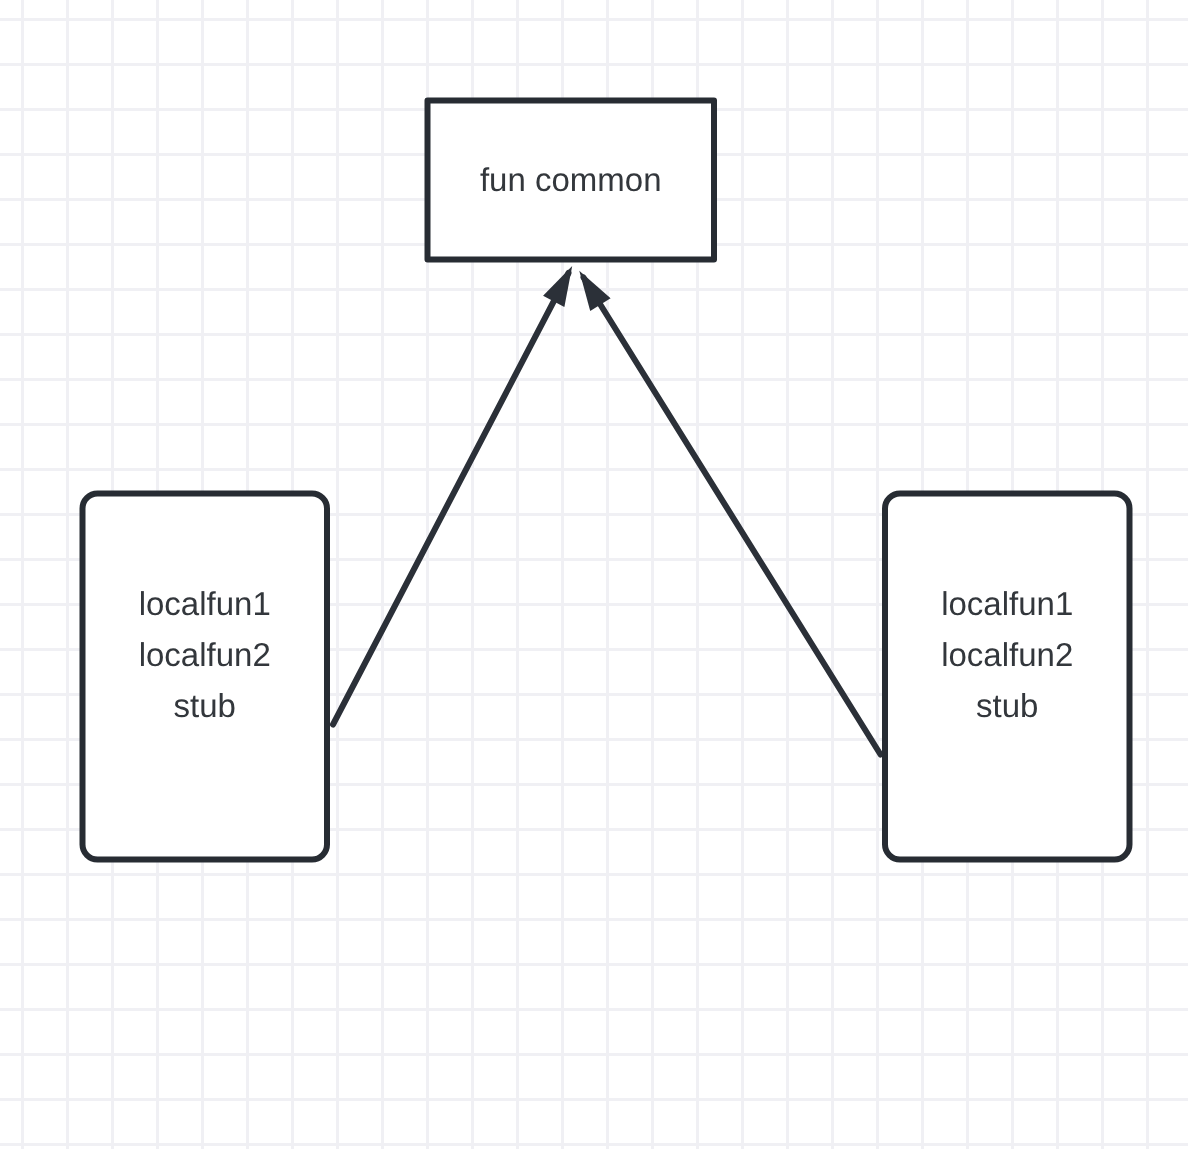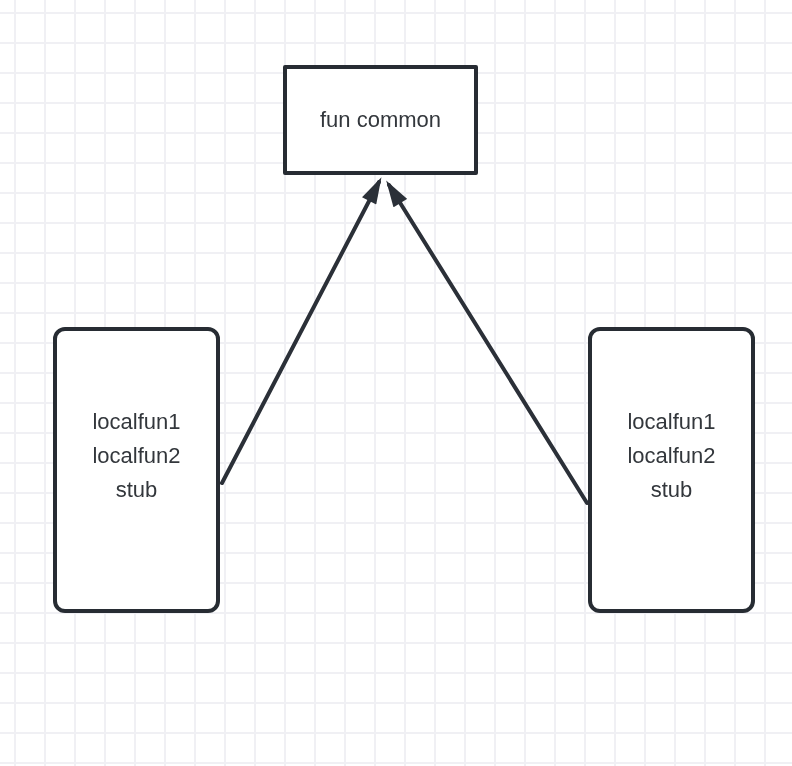--- a/index.html
+++ b/index.html
@@ -51,21 +51,21 @@
     text-align: center;
     font-size: 22px;
     line-height: 34px;
   }
   .node-top {
     left: 283px; top: 65px;
     width: 195px; height: 110px;
     border-radius: 2px;
   }
   .node-side {
-    width: 167px; height: 286px;
+    width: 167px; height: 248px;
     top: 327px;
     border-radius: 12px;
   }
   .node-left  { left: 53px; }
   .node-right { left: 588px; }
   .node-side .node-text-block {
     display: flex;
     flex-direction: column;
     transform: translateY(-14px);
   }

